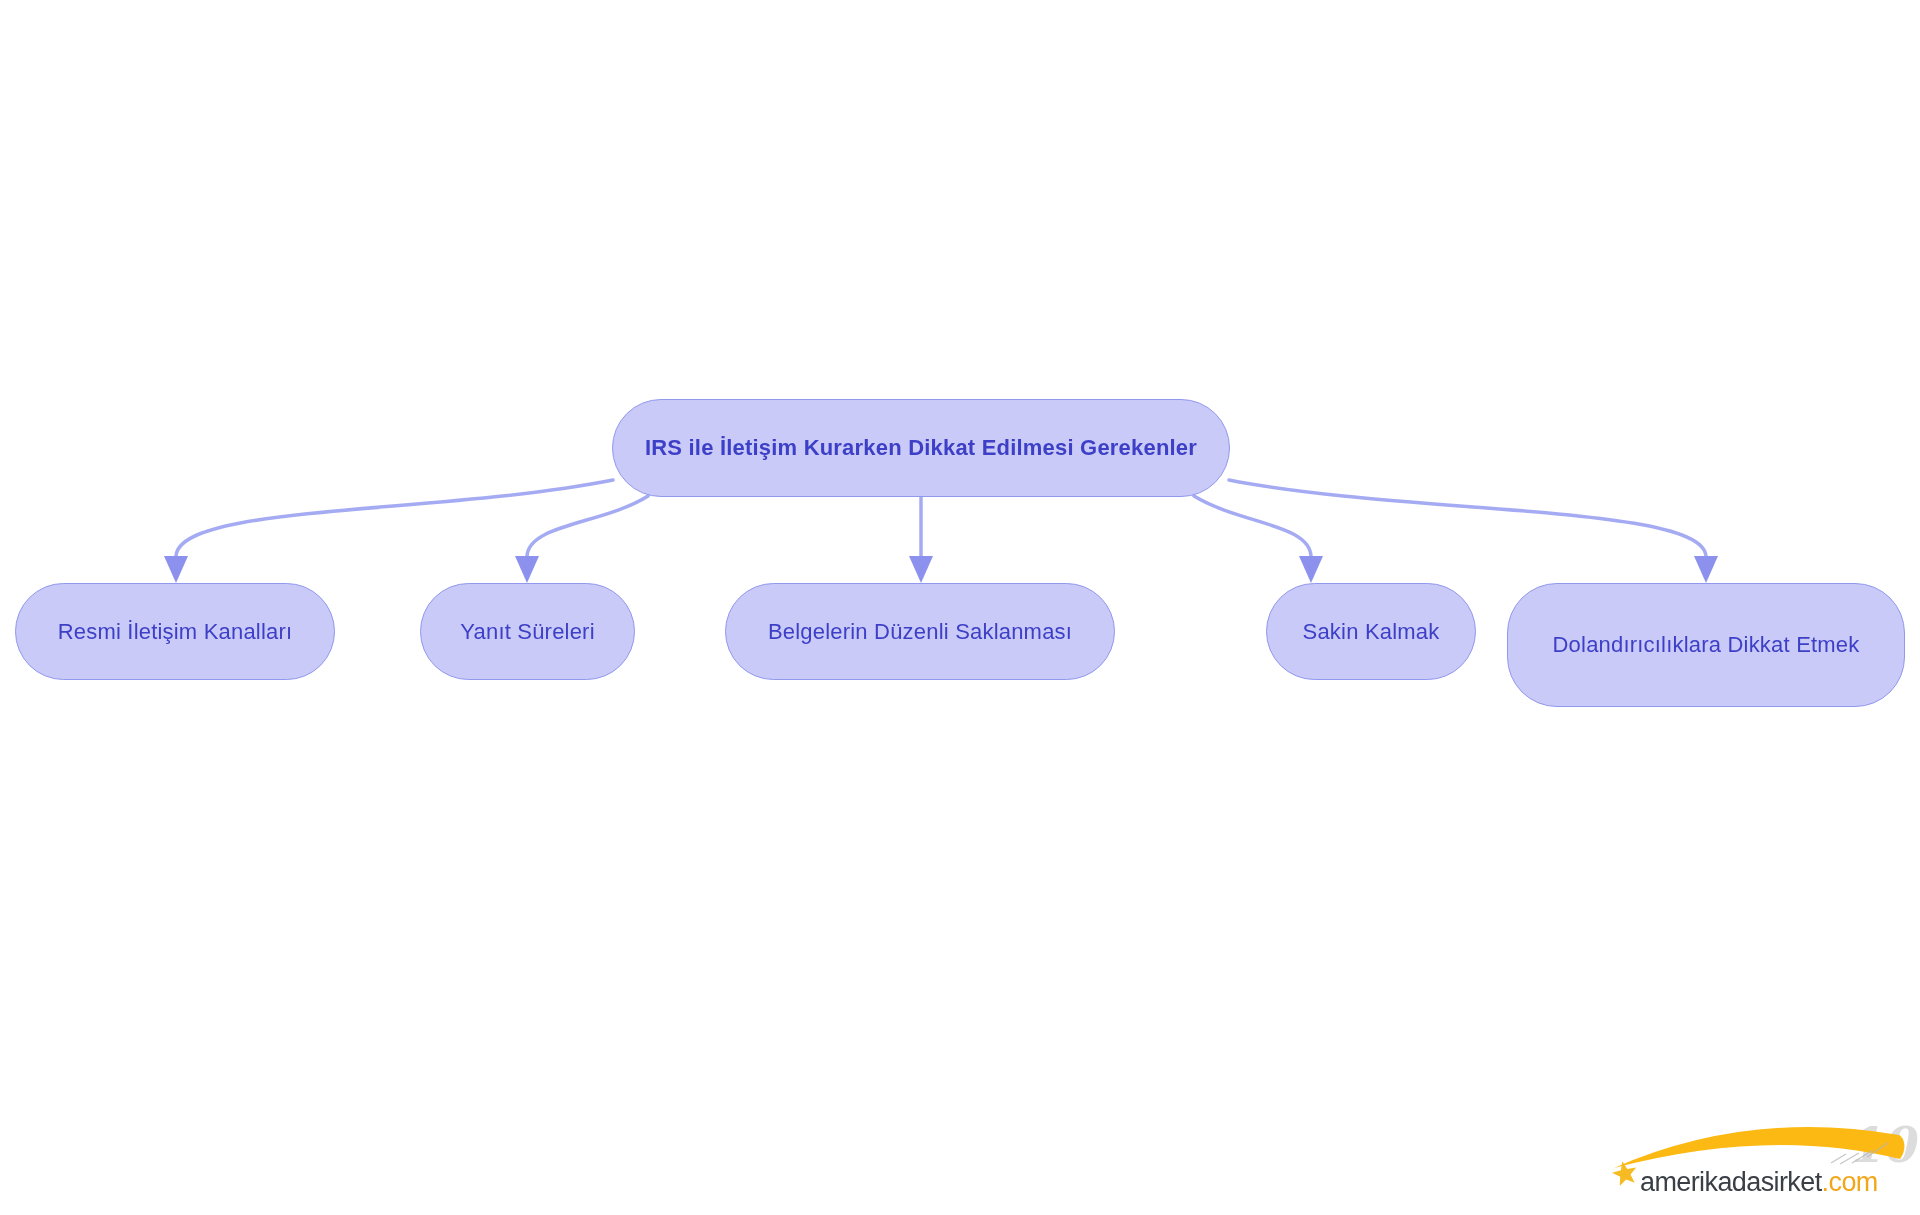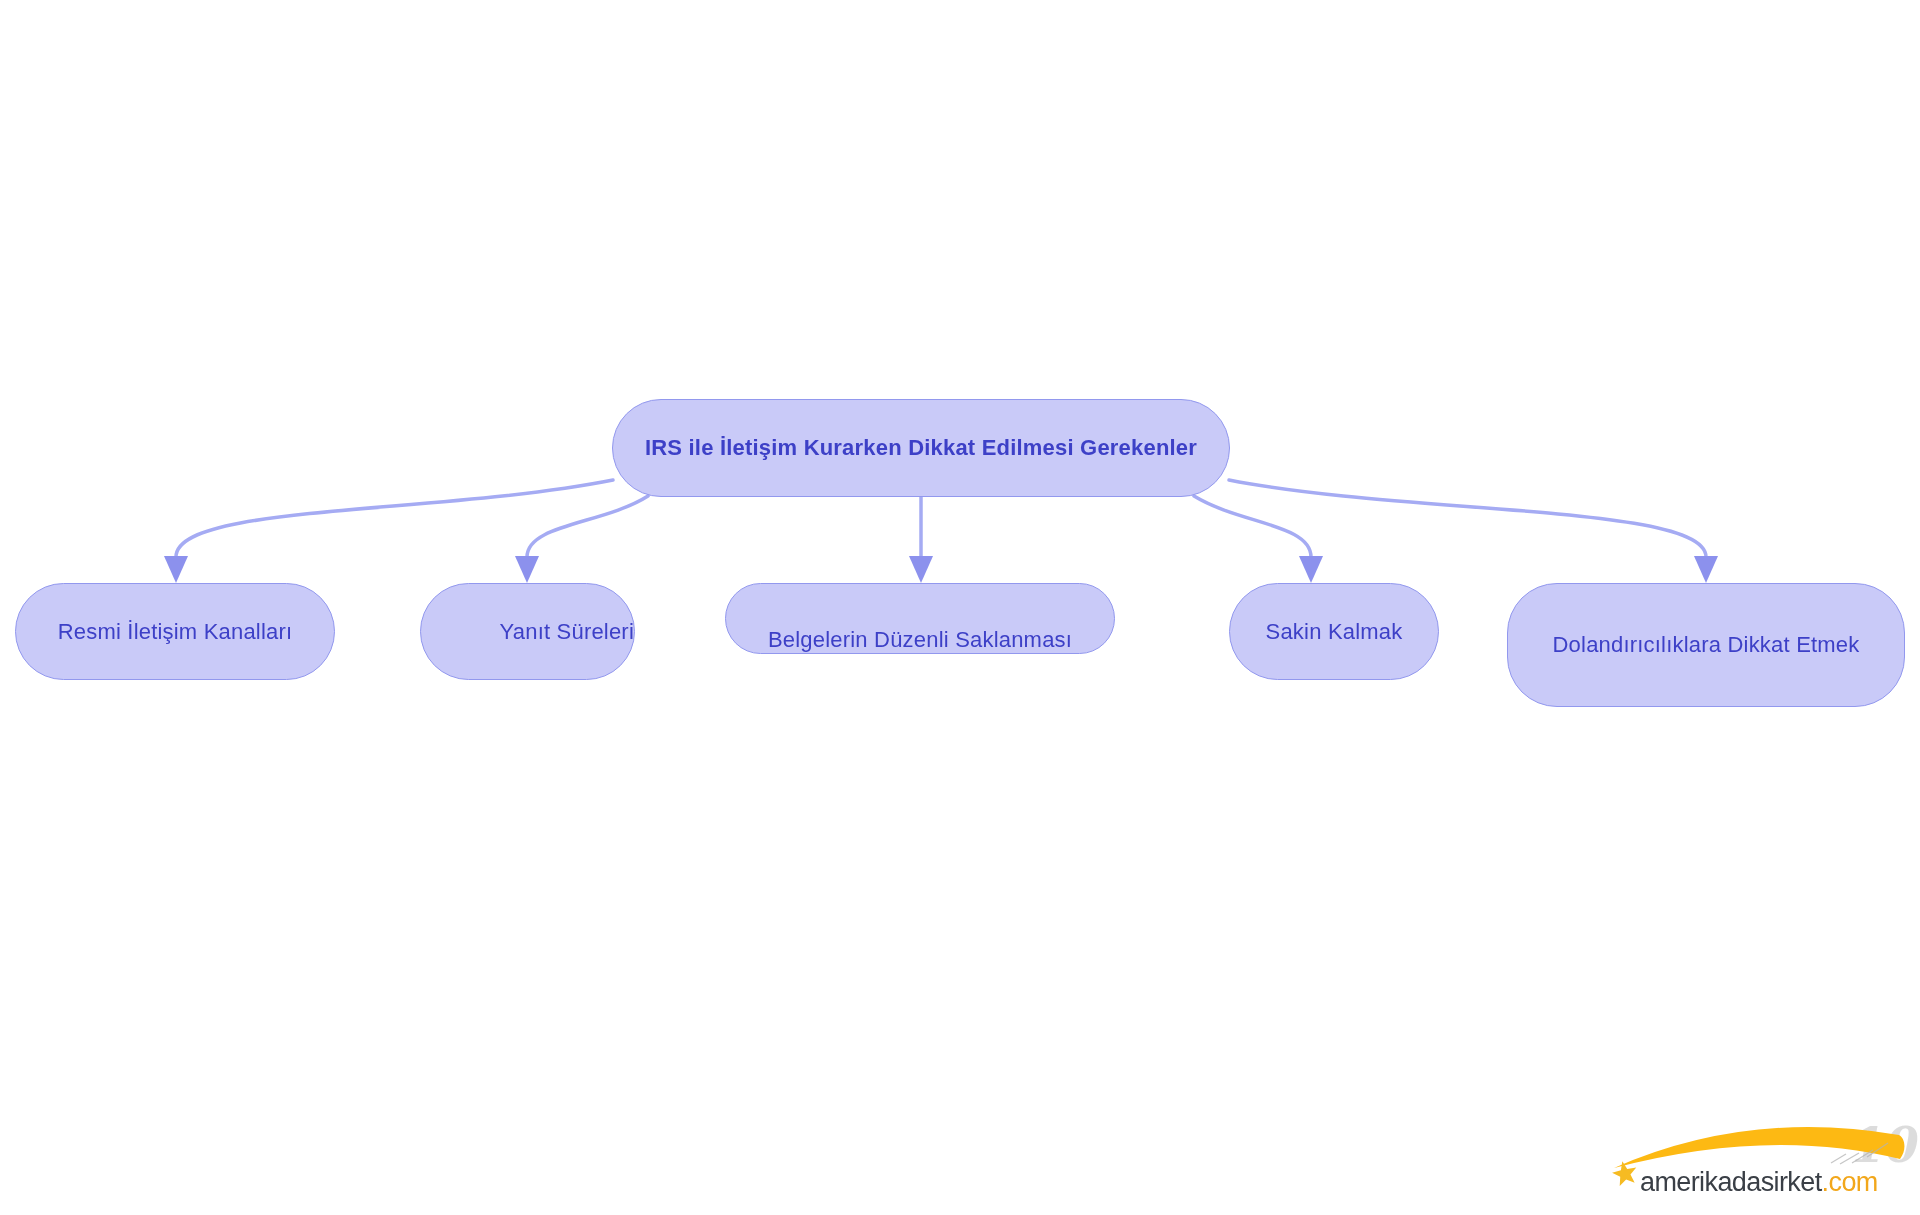--- a/index.html
+++ b/index.html
@@ -31,23 +31,23 @@
     border: 1.6px solid #9298ee;
     border-radius: 50px;
     color: #3d40c7;
     font-size: 22px;
     letter-spacing: 0.2px;
     text-align: center;
     white-space: nowrap;
   }
   .node-root { left: 612px; top: 399px; width: 618px; height: 98px; font-weight: bold; }
   .node-c1   { left: 15px;   top: 583px; width: 320px; height: 97px; }
-  .node-c2   { left: 420px;  top: 583px; width: 215px; height: 97px; justify-content: flex-end; }
-  .node-c3   { left: 725px;  top: 583px; width: 390px; height: 71px; align-items: flex-end; }
-  .node-c4   { left: 1229px; top: 583px; width: 210px; height: 97px; }
+  .node-c2   { left: 420px;  top: 583px; width: 215px; height: 97px; }
+  .node-c3   { left: 725px;  top: 583px; width: 390px; height: 97px; }
+  .node-c4   { left: 1266px; top: 583px; width: 210px; height: 97px; }
   .node-c5   { left: 1507px; top: 583px; width: 398px; height: 124px; }
 
   .watermark {
     position: absolute; left: 1600px; top: 1105px;
     width: 320px; height: 105px;
   }
   .watermark svg { position: absolute; left: 0; top: 0; }
   .brandline {
     position: absolute; left: 40px; top: 62px;
     font-size: 27px; font-weight: normal;

